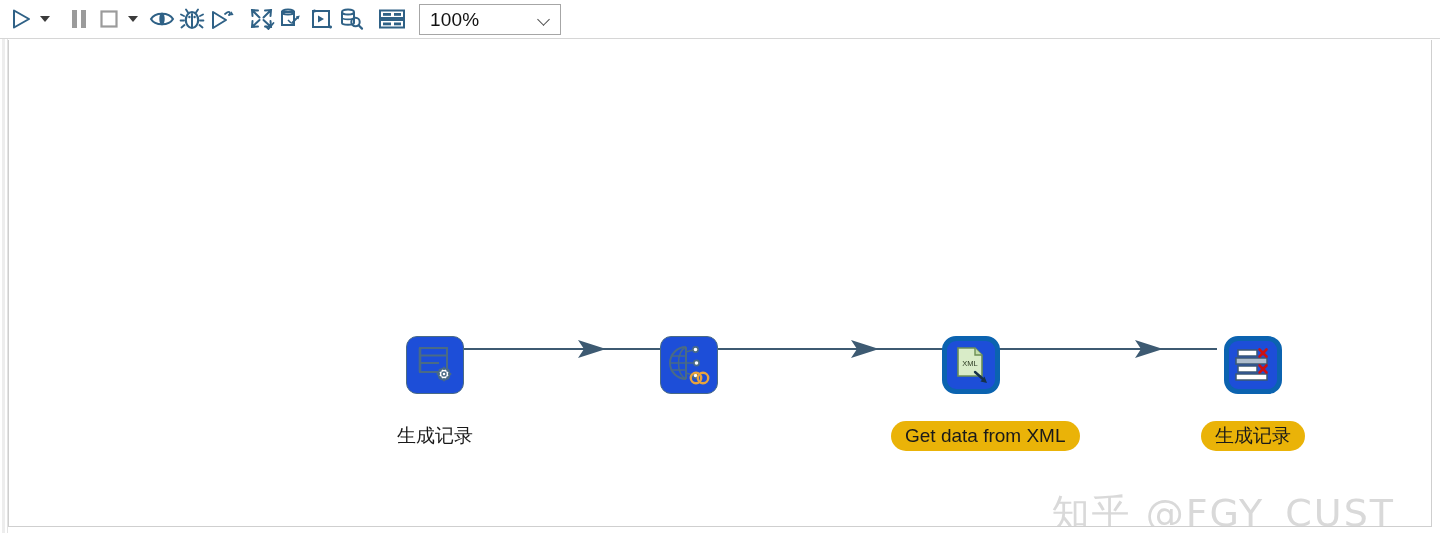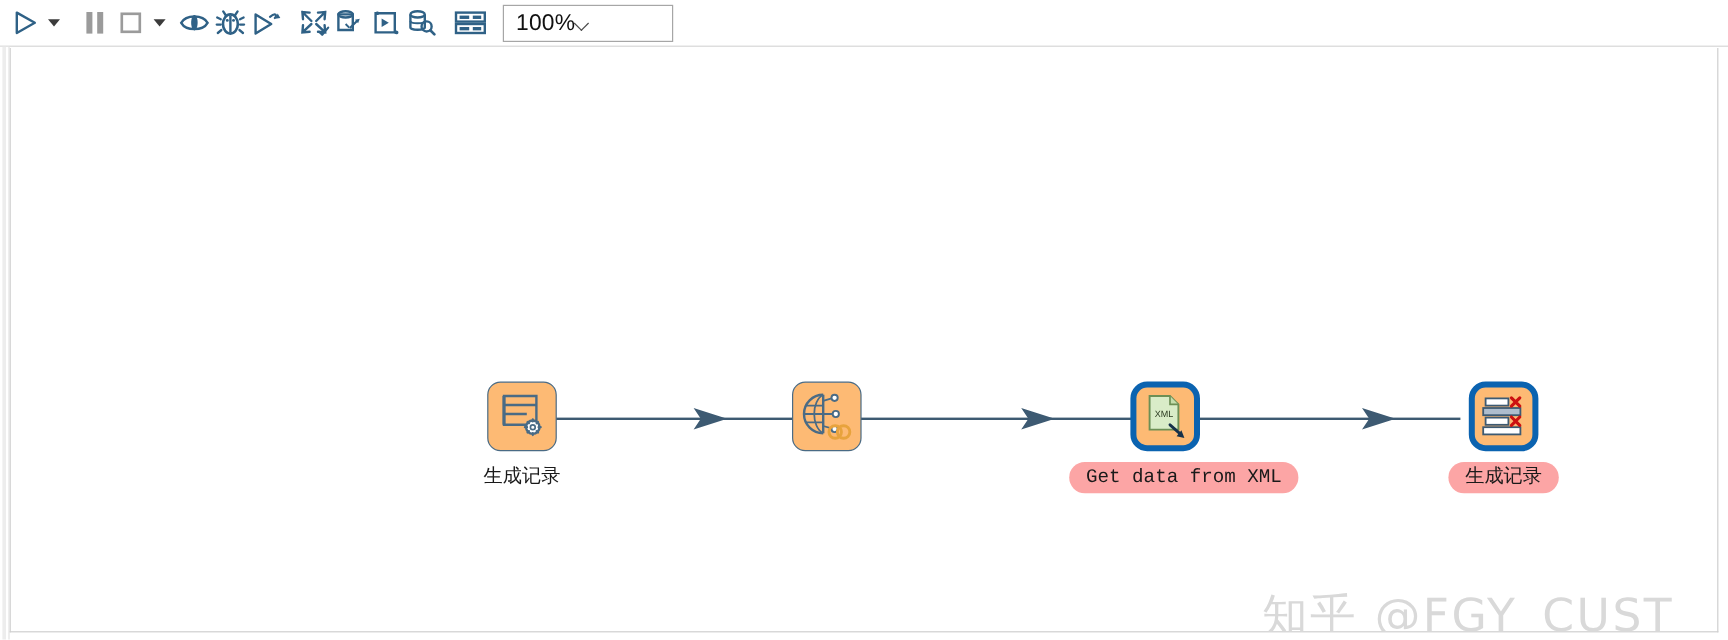--- a/index.html
+++ b/index.html
@@ -41,20 +41,21 @@
   }
 
   
   #zoom-combo {
     margin-left: 12px;
     width: 142px; height: 31px;
     border: 1px solid #a6a6a6;
     background: #ffffff;
     display: flex;
     align-items: center;
+    justify-content: space-between;
     padding: 0 9px 0 10px;
     box-sizing: border-box;
     flex: 0 0 auto;
   }
   #zoom-combo .zv {
     font-size: 19px;
     color: #111111;
     letter-spacing: 0.2px;
     line-height: 1;
   }
@@ -112,46 +113,45 @@
     left: 0; top: 0;
     width: 1424px; height: 487px;
   }
   .node {
     position: absolute;
     width: 120px;
     text-align: center;
   }
   .node-icon {
     width: 58px; height: 58px;
-    margin: 0 auto;
+    margin: 18px auto;
     box-sizing: border-box;
     position: relative;
-    background: #fdba74;
+    background: #1d4ed8;
   }
   .node-icon.plain {
     border: 1.6px solid #4a6b85;
     border-radius: 11px;
   }
   .node-icon.selected {
     border: 5px solid #0b63b0;
     border-radius: 14px;
   }
   .node-label {
     margin-top: 9px;
-    font-size: 16px;
+    font-size: 19px;
     color: #1a1a1a;
     display: inline-block;
     padding: 4px 14px;
     border-radius: 16px;
     white-space: nowrap;
     line-height: 1.15;
   }
   .node-label.pill {
-    background: #fca5a5;
-    font-family: Liberation Mono, monospace;
+    background: #eab308;
   }
 
   
   .edge-line {
     position: absolute;
     height: 1.6px;
     background: #3d5a72;
   }
   .arrow {
     position: absolute;

